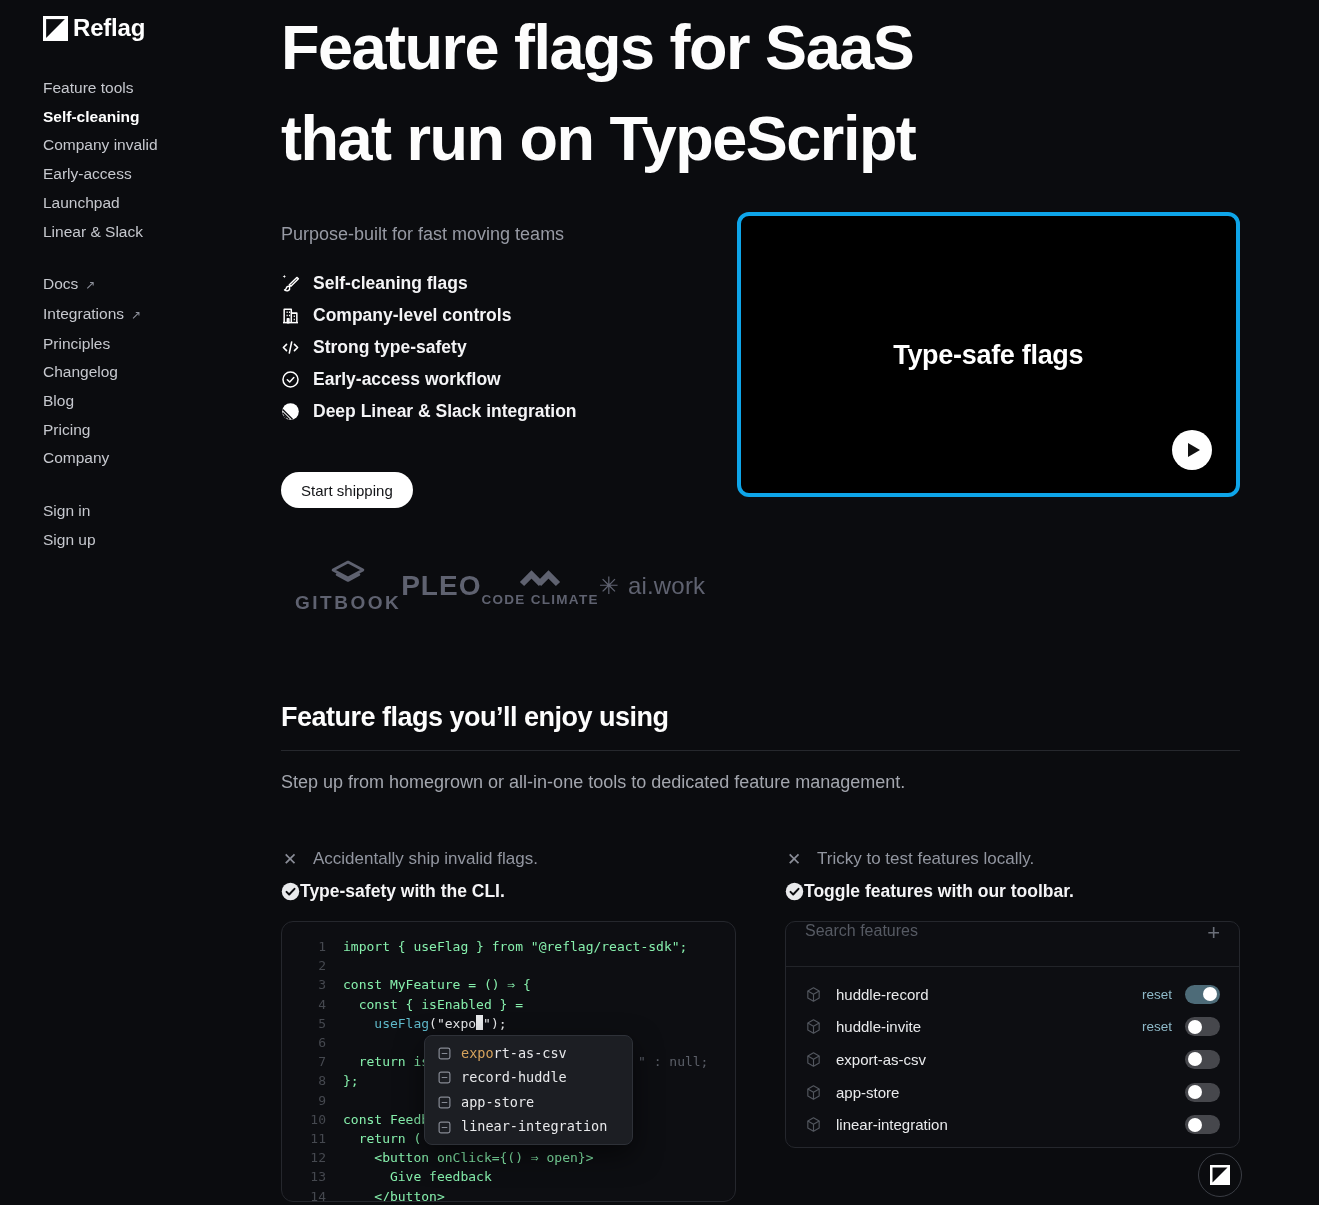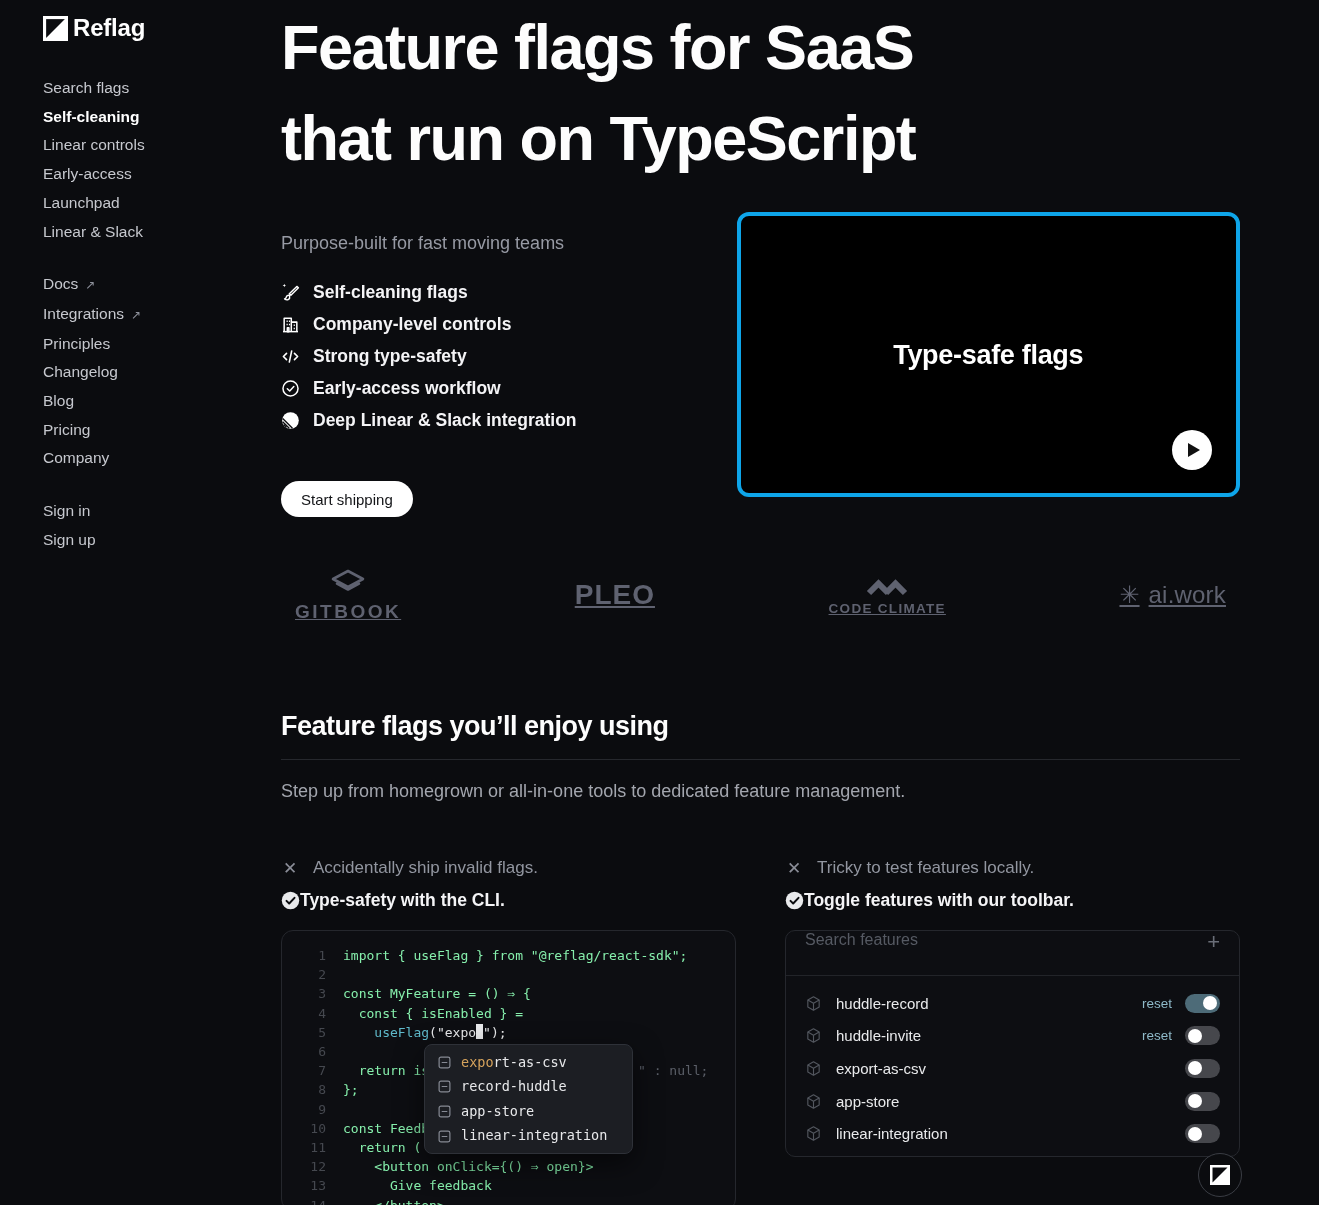--- a/index.html
+++ b/index.html
@@ -19,41 +19,41 @@
   .nav-item { font-size:15.5px; line-height:28.7px; color:#c6c8ce; cursor:pointer; }
   .nav-item.active { color:#ffffff; font-weight:700; }
   .nav-gap { height:24px; }
   .ext-arrow { font-size:12px; color:#8d909a; margin-left:7px; }
 
   
   .main { position:absolute; left:281px; top:0; width:959px; }
   .hero-title { font-size:63px; font-weight:700; line-height:91px; letter-spacing:-1.5px; margin-top:2px; color:#fdfdfd; }
   .hero-row { display:flex; margin-top:28px; }
   .hero-left { width:456px; }
-  .hero-sub { margin-top:21px; font-size:18px; color:#979aa4; }
+  .hero-sub { margin-top:12px; font-size:18px; color:#979aa4; }
   .features { margin-top:27px; display:flex; flex-direction:column; gap:10px; }
   .feature { display:flex; align-items:center; gap:13px; font-size:17.5px; font-weight:700; height:22px; color:#f4f4f6; }
   .ficon { width:19px; height:19px; flex:none; display:flex; color:#fff; }
   .ficon svg { width:100%; height:100%; }
   .cta { margin-top:50px; height:36px; border-radius:18px; background:#fff; color:#131417;
          font-size:15px; font-weight:500; display:inline-flex; align-items:center; padding:0 20px;
          border:none; cursor:pointer; font-family:"Liberation Sans", sans-serif; }
 
   .video { margin-left:auto; width:504px; height:285px; background:#000; border-radius:12px;
            position:relative; border:4px solid #0ea5e9; cursor:pointer; }
   .video-caption { position:absolute; top:50%; left:0; right:0; transform:translateY(-50%);
                    text-align:center; font-size:27px; font-weight:700; letter-spacing:-0.3px; color:#fff; }
   .play { position:absolute; right:24px; bottom:23px; width:40px; height:40px; border-radius:50%;
           background:#fff; display:flex; align-items:center; justify-content:center; cursor:pointer; }
   .play-tri { width:0; height:0; border-left:12px solid #111; border-top:7px solid transparent;
               border-bottom:7px solid transparent; margin-left:4px; }
 
   
-  .logos { margin-top:47px; display:flex; align-items:center; justify-content:space-between;
-           color:#5f6270; padding:0 14px 0 14px; height:62px;text-decoration:underline; }
+  .logos { margin-top:47px; display:flex; align-items:center; justify-content:flex-start;
+           color:#5f6270; padding:0 14px 0 14px; height:62px; }
   .logo-item { display:flex; flex-direction:column; align-items:center; gap:5px; color:#5f6270; }
   .gitbook-text { font-size:19px; font-weight:600; letter-spacing:2.5px; }
   .pleo-text { font-size:28px; font-weight:700; letter-spacing:1px; }
   .cc-text { font-size:13.5px; font-weight:700; letter-spacing:1.3px; }
   .aiwork { flex-direction:row; gap:9px; align-items:center; }
   .aiwork-star { font-size:24px; line-height:1; }
   .aiwork-text { font-size:24px; font-weight:500; letter-spacing:0.2px; }
 
   
   .h2 { margin-top:85px; font-size:27px; font-weight:700; letter-spacing:-0.5px; color:#fdfdfd; }
@@ -122,23 +122,23 @@
     <span class="logo-glyph">
       <svg viewBox="0 0 24 24">
           <rect x="1.5" y="1.5" width="21" height="21" fill="none" stroke="#fff" stroke-width="3"></rect>
           <path d="M22.5 1.5 L22.5 22.5 L1.5 22.5 Z" fill="#fff"></path>
         </svg>
     </span>
     <span class="logo-text">Reflag</span>
   </div>
 
   <div class="nav">
-    <div class="nav-item">Search flags</div>
+    <div class="nav-item">Feature tools</div>
     <div class="nav-item active">Self-cleaning</div>
-    <div class="nav-item">Linear controls</div>
+    <div class="nav-item">Company invalid</div>
     <div class="nav-item">Early-access</div>
     <div class="nav-item">Launchpad</div>
     <div class="nav-item">Linear &amp; Slack</div>
 
     <div class="nav-gap"></div>
 
     <div class="nav-item"><span>Docs</span><span class="ext-arrow">↗</span></div>
     <div class="nav-item"><span>Integrations</span><span class="ext-arrow">↗</span></div>
     <div class="nav-item">Principles</div>
     <div class="nav-item">Changelog</div>

